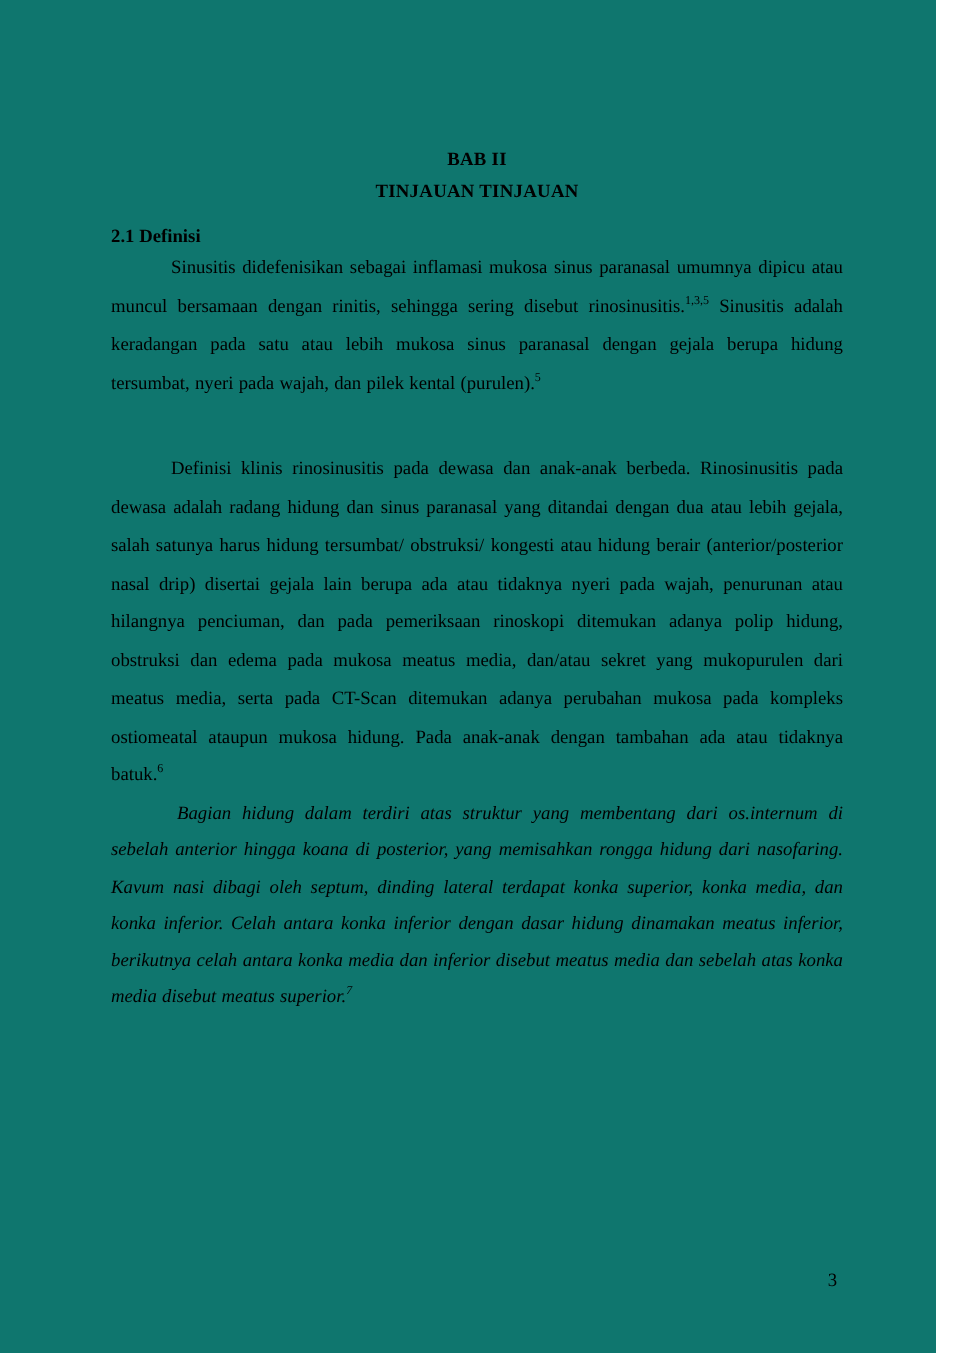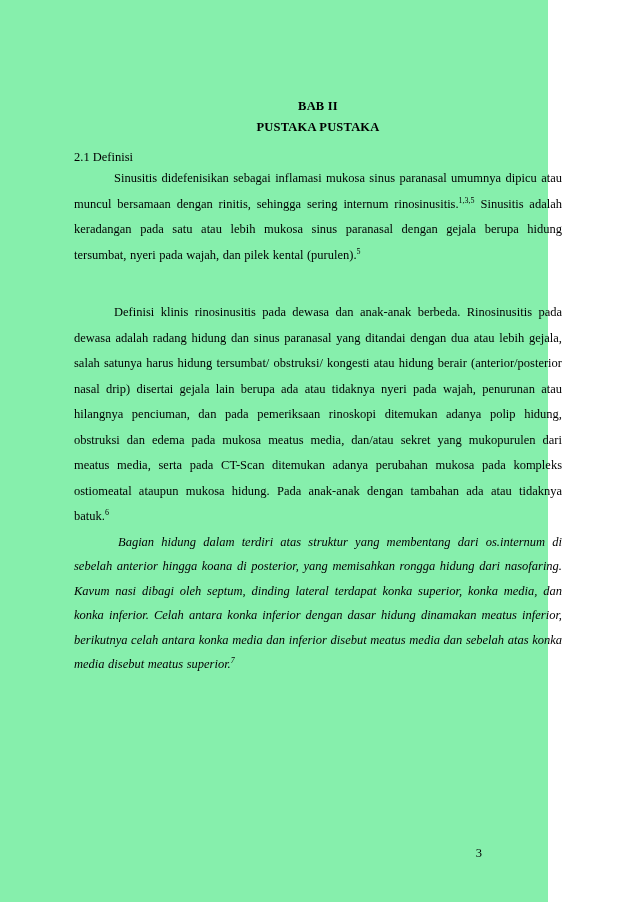--- a/index.html
+++ b/index.html
@@ -11,39 +11,39 @@
     width: 638px;
     height: 902px;
     font-family: "Liberation Serif", serif;
     color: #000000;
     position: relative;
     overflow: hidden;
   }
   .page {
     position: absolute;
     left: 0; top: 0;
-    width: 548px;
+    width: 624px;
     height: 902px;
-    background: #86efac;
+    background: #0f766e;
   }
   .content {
     position: absolute;
     left: 74px;
     top: 96px;
     width: 488px;
   }
   .doc-title {
     text-align: center;
     font-weight: bold;
     font-size: 12.5px;
     line-height: 21px;
     letter-spacing: 0.2px;
   }
   .heading {
-    font-weight: normal;
+    font-weight: bold;
     font-size: 12.5px;
     margin-top: 12px;
     margin-bottom: 1px;
   }
   .heading.sub2 {
     margin-top: 26px;
   }
   p.body-par {
     font-size: 12.5px;
     line-height: 25.5px;
@@ -73,27 +73,27 @@
   }
 </style>
 </head>
 <body>
 
 <div class="page">
   <div class="content">
 
     <div class="doc-title">
       <div>BAB II</div>
-      <div>PUSTAKA PUSTAKA</div>
+      <div>TINJAUAN TINJAUAN</div>
     </div>
 
     <div class="heading">2.1 Definisi</div>
 
     <p class="body-par">
-      <span>Sinusitis didefenisikan sebagai inflamasi mukosa sinus paranasal umumnya dipicu atau muncul bersamaan dengan rinitis, sehingga sering internum rinosinusitis.</span><sup>1,3,5</sup><span> Sinusitis adalah keradangan pada satu atau lebih mukosa sinus paranasal dengan gejala berupa  hidung tersumbat, nyeri pada wajah, dan pilek kental (purulen).</span><sup>5</sup>
+      <span>Sinusitis didefenisikan sebagai inflamasi mukosa sinus paranasal umumnya dipicu atau muncul bersamaan dengan rinitis, sehingga sering disebut rinosinusitis.</span><sup>1,3,5</sup><span> Sinusitis adalah keradangan pada satu atau lebih mukosa sinus paranasal dengan gejala berupa  hidung tersumbat, nyeri pada wajah, dan pilek kental (purulen).</span><sup>5</sup>
     </p>
 
     <p class="body-par gap">
       <span>Definisi klinis rinosinusitis pada dewasa dan anak-anak berbeda. Rinosinusitis pada dewasa adalah radang hidung dan sinus paranasal yang ditandai dengan dua atau lebih gejala, salah satunya harus hidung tersumbat/ obstruksi/ kongesti atau hidung berair (anterior/posterior nasal drip) disertai gejala lain berupa ada atau tidaknya nyeri pada wajah, penurunan atau hilangnya penciuman, dan pada pemeriksaan rinoskopi ditemukan adanya polip hidung, obstruksi dan edema pada mukosa meatus media, dan/atau sekret yang mukopurulen dari meatus media, serta pada CT-Scan ditemukan adanya perubahan mukosa pada kompleks ostiomeatal ataupun mukosa hidung. Pada anak-anak dengan tambahan ada atau tidaknya batuk.</span><sup>6</sup>
     </p>
 
 
     <p class="body-par tight">
       <span>Bagian hidung dalam terdiri atas struktur yang membentang dari os.internum di sebelah anterior hingga koana di posterior, yang memisahkan rongga hidung dari nasofaring. Kavum nasi dibagi oleh septum, dinding lateral terdapat konka superior, konka media, dan konka inferior. Celah antara konka inferior dengan dasar hidung dinamakan meatus inferior, berikutnya celah antara konka media dan inferior disebut meatus media dan sebelah atas konka media disebut meatus superior.</span><sup>7</sup>
     </p>

